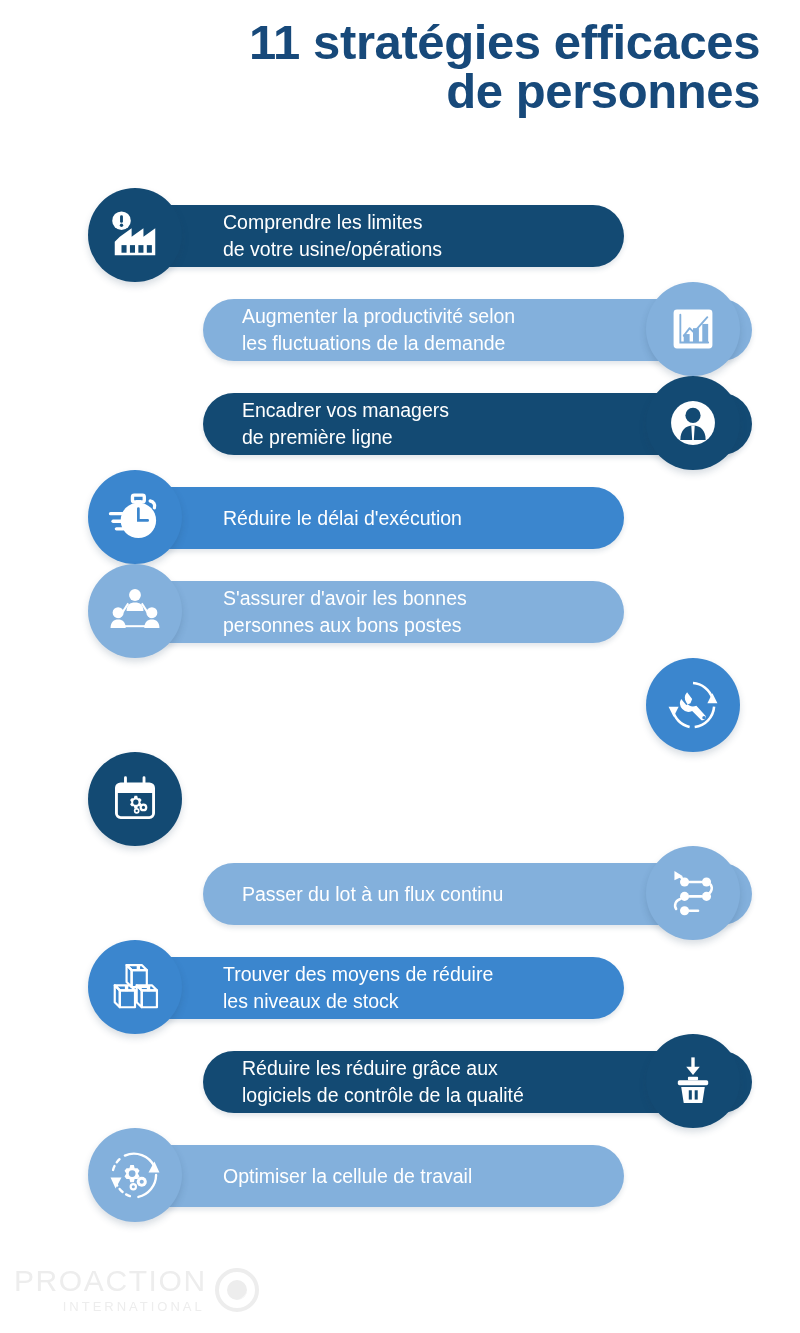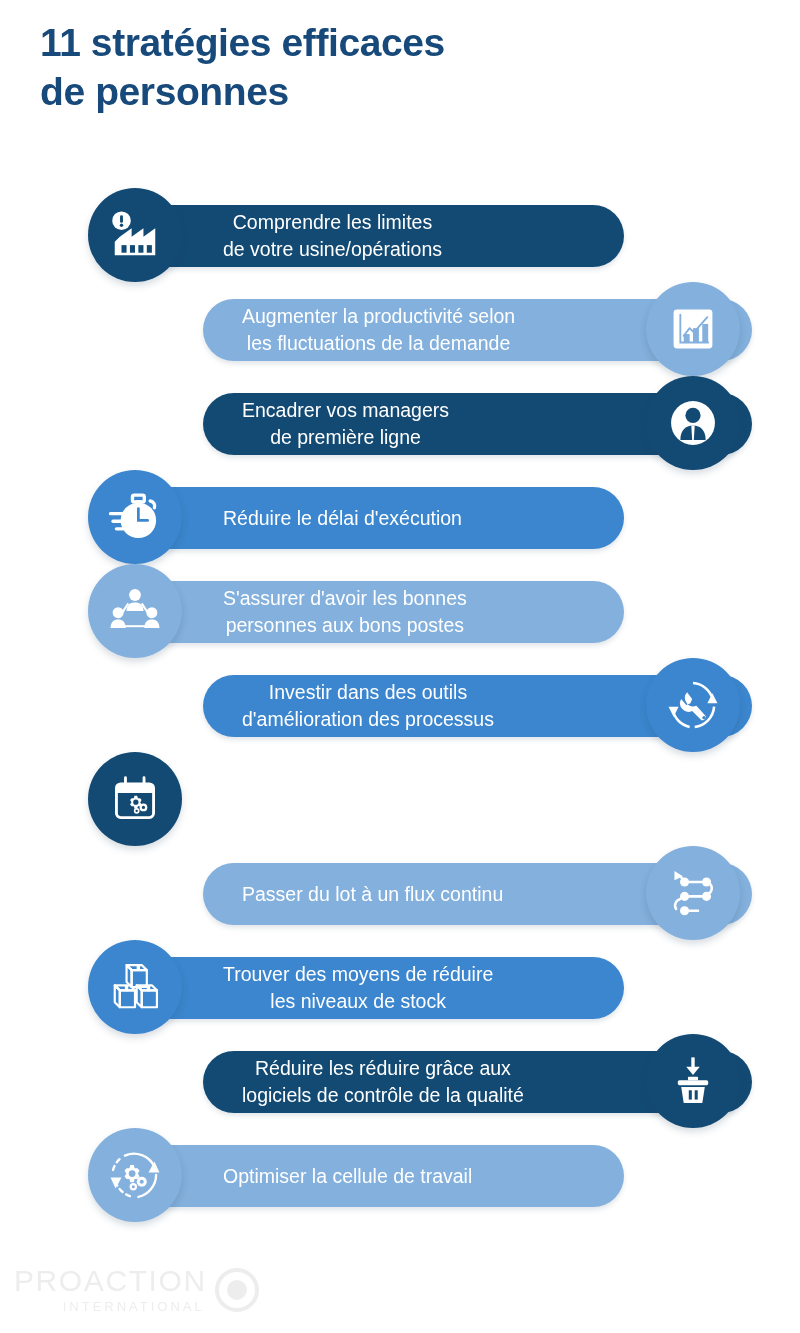--- a/index.html
+++ b/index.html
@@ -18,42 +18,41 @@
     height: 1333px;
     background: #ffffff;
   }
 
   
   #title {
     position: absolute;
     top: 18px;
     left: 40px;
     width: 720px;
-    text-align: left;
+    text-align: right;
     color: #17497A;
     font-weight: bold;
-    font-size: 39px;
+    font-size: 49px;
     line-height: 49px;
     letter-spacing: -0.4px;
   }
   #title .tline { display: block; white-space: nowrap; }
 
   
   #rows {
     position: absolute;
     top: 188px;
     left: 0;
     width: 800px;
   }
 
   .row {
     position: relative;
     height: 94px;
     width: 800px;
-    text-align: center;
   }
 
   
   .bar {
     position: absolute;
     top: 17px;
     height: 62px;
     border-radius: 31px;
     display: flex;
     align-items: center;
@@ -222,24 +221,20 @@
         <path d="M22 32 C22 25 26 22 32 22 C38 22 42 25 42 32 Z"></path>
         <circle cx="12" cy="34" r="6.5"></circle>
         <path d="M3 52 C3 45 7 42 12 42 C17 42 21 45 21 52 Z"></path>
         <circle cx="52" cy="34" r="6.5"></circle>
         <path d="M43 52 C43 45 47 42 52 42 C57 42 61 45 61 52 Z"></path>
       </g>
     </svg>
         </div>
       </div>
       <div class="row right">
-        <div class="bar c-mid">
-          <div class="label">Investir dans des outils
-d'amélioration des processus</div>
-        </div>
         <div class="badge c-mid">
     <svg viewBox="0 0 64 64">
       <path d="M32 6 A26 26 0 0 1 55 24" fill="none" stroke="#ffffff" stroke-width="3"></path>
       <path d="M57 34 A26 26 0 0 1 34 58" fill="none" stroke="#ffffff" stroke-width="3"></path>
       <path d="M28 58 A26 26 0 0 1 8 38" fill="none" stroke="#ffffff" stroke-width="3"></path>
       <polygon points="55,18 61,30 49,30" fill="#ffffff"></polygon>
       <polygon points="9,46 3,34 15,34" fill="#ffffff"></polygon>
       <path d="M25 17 a10 10 0 0 0 11 16 L47 45 a4 4 0 0 1-5 5 L31 39 a10 10 0 0 1-13-14 l6 7 5-2 2-5 z" fill="#ffffff"></path>
       <circle cx="45" cy="47" r="2" fill="#3B86CE"></circle>
     </svg>

